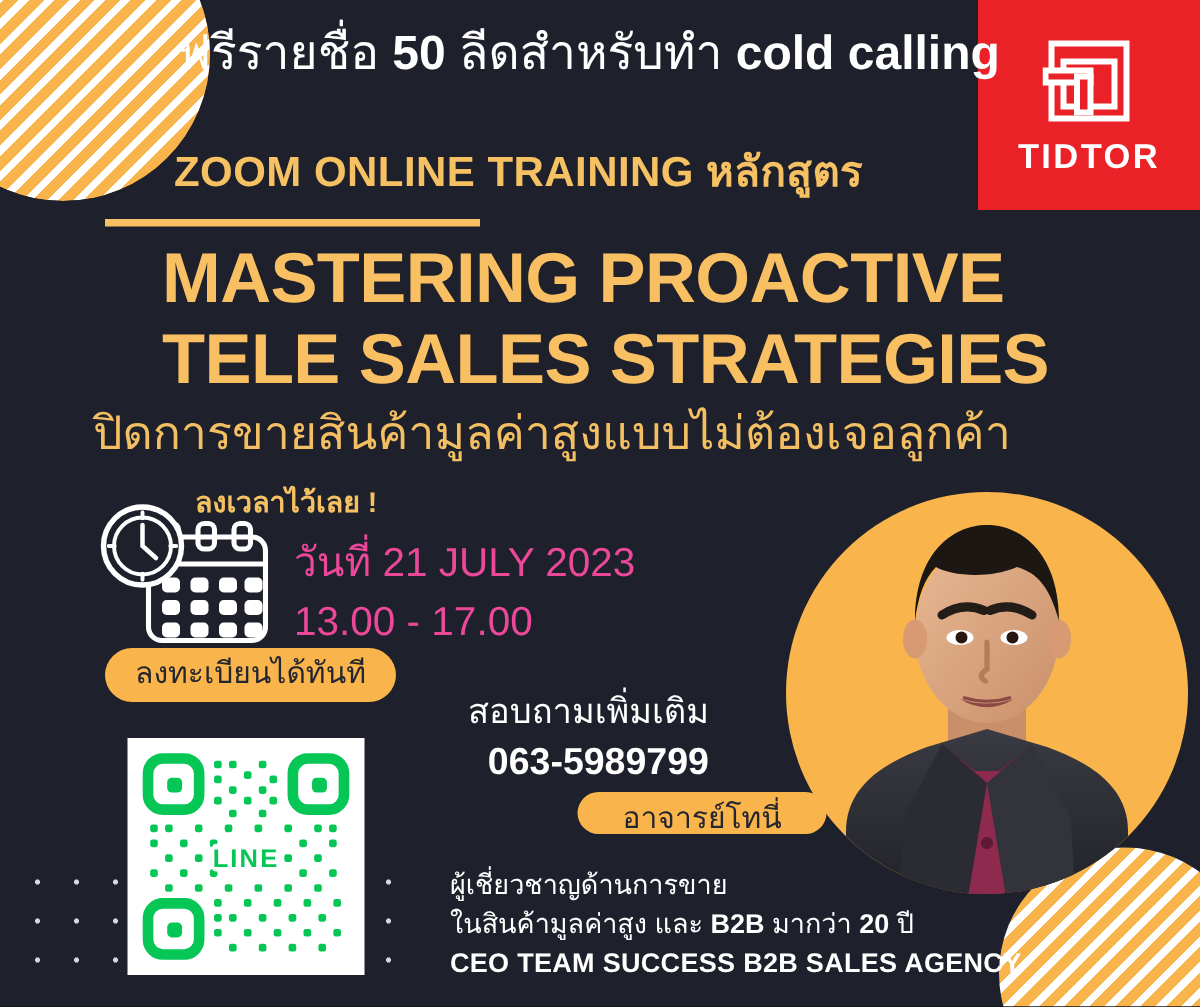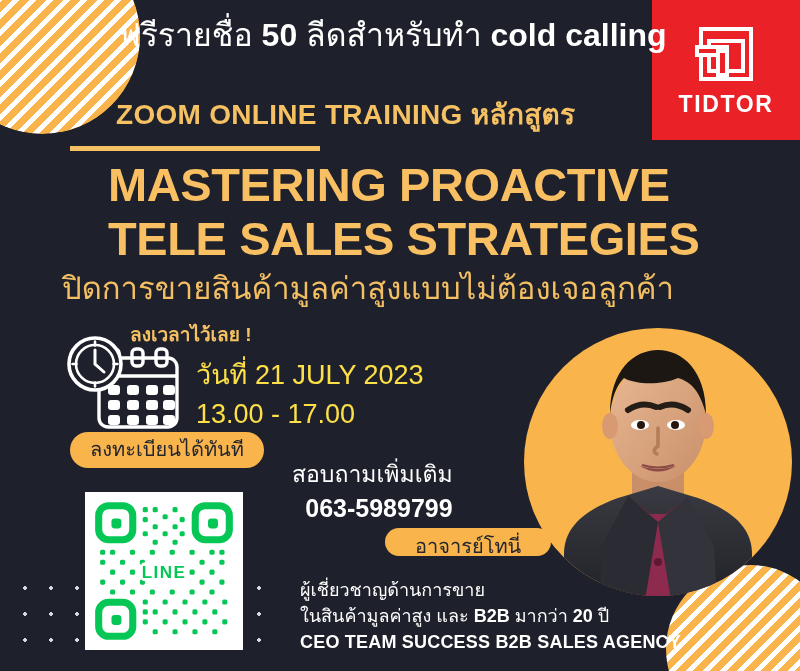--- a/index.html
+++ b/index.html
@@ -173,21 +173,21 @@
     position: absolute;
     left: 62px;
     top: 336px;
     width: 124px;
     height: 96px;
   }
   .date-text {
     position: absolute;
     left: 196px;
     top: 356px;
-    color: #fde047;
+    color: #ec4899;
     font-size: 27px;
     line-height: 1.45;
     white-space: nowrap;
   }
   .date-text .row2 { display: block; }
 
   
   .pill {
     display: inline-block;
     background: #f9b54c;
@@ -211,21 +211,21 @@
     height: 158px;
     background: #ffffff;
     padding: 8px;
     box-sizing: border-box;
   }
   .qr-wrap svg { display: block; width: 100%; height: 100%; }
 
   
   .contact {
     position: absolute;
-    left: 292px;
+    left: 312px;
     top: 458px;
     color: #ffffff;
     font-size: 23px;
     line-height: 1.42;
     white-space: nowrap;
   }
   .contact .phone { display: block; font-weight: bold; font-size: 25px; text-align: right; }
 
   .name-pill {
     position: absolute;

